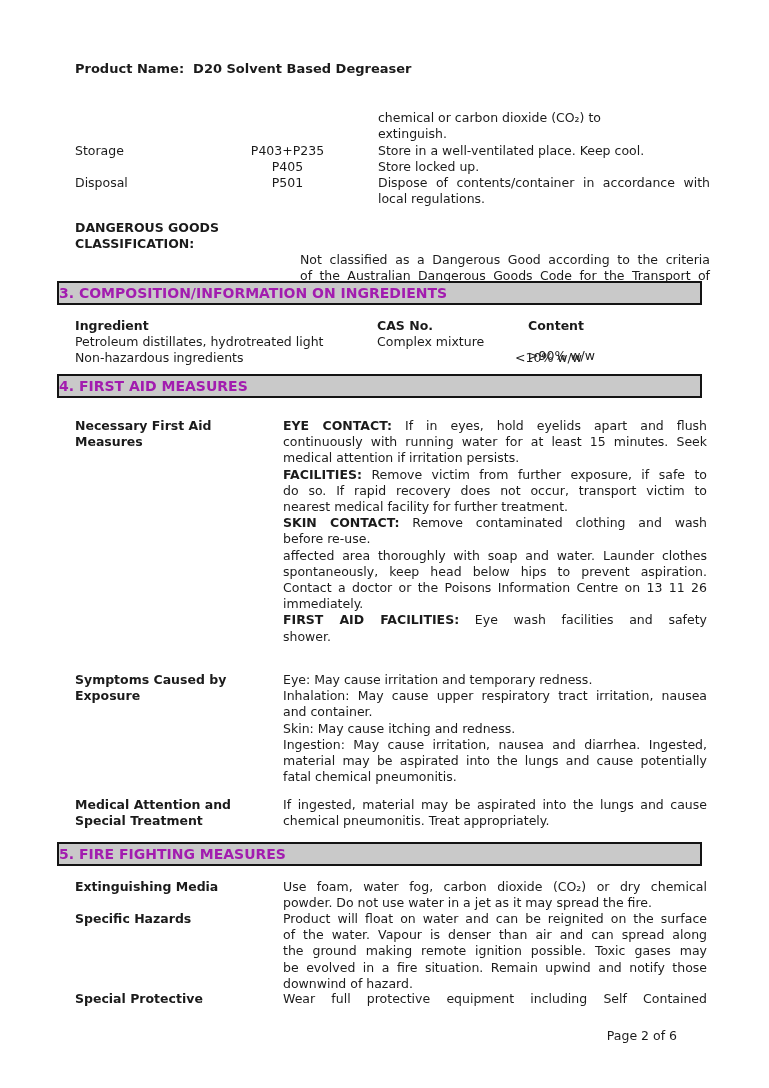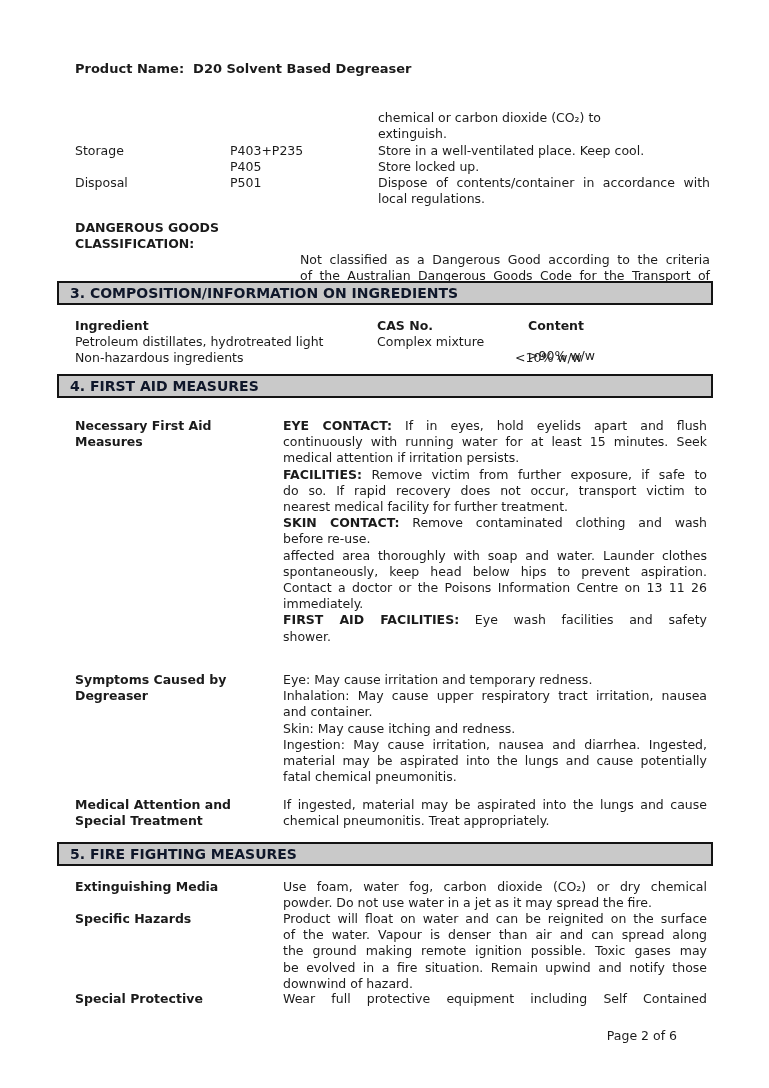--- a/index.html
+++ b/index.html
@@ -13,30 +13,30 @@
     color: #1b1b1b;
     overflow: hidden;
   }
   .abs { position: absolute; }
   b { font-weight: bold; }
   .ln { line-height: 16.2px; min-height: 16.2px; }
   .jst { text-align: justify; text-align-last: justify; }
   .product-line { position: absolute; top: 61px; left: 75px; font-size: 13px; font-weight: bold; white-space: nowrap; }
   .product-line .pn { margin-left: 9px; }
   .prec-label { position: absolute; left: 75px; width: 150px; }
-  .prec-code  { position: absolute; left: 230px; width: 137px; text-align: left; }
+  .prec-code  { position: absolute; left: 219px; width: 137px; text-align: center; }
   .prec-desc  { position: absolute; left: 378px; width: 332px; }
   .side-label { position: absolute; left: 75px; width: 200px; font-weight: bold; }
   .body-col   { position: absolute; left: 283px; width: 424px; }
   .dg-col     { position: absolute; left: 300px; width: 410px; margin-top: 32px; }
   .sec-bar {
     position: absolute; left: 57px; width: 641px; height: 20px;
     background: #c9c9c9; border: 2px solid #141414;
     font-weight: bold; font-size: 14px; line-height: 20px;
-    padding-left: 11px; white-space: nowrap; color: #0f172a;
+    padding-left: 0; white-space: nowrap; color: #a21caf;
   }
   .cell { position: absolute; white-space: nowrap; }
   .cell.hdr { font-weight: bold; }
   .footer { position: absolute; top: 1028px; right: 92px; white-space: nowrap; }
 </style>
 </head>
 <body>
 
 <div class="page">
 
@@ -120,21 +120,21 @@
         <div class="ln jst">Contact a doctor or the Poisons Information Centre on 13 11 26</div>
         <div class="ln">immediately.</div>
         <div class="ln jst"><b>FIRST AID FACILITIES:</b> Eye wash facilities and safety</div>
         <div class="ln">shower.</div>
       </div>
   </div>
 
   <div class="abs" style="top:672px; left:0; width:769px;">
     <div class="side-label">
         <div class="ln">Symptoms Caused by</div>
-        <div class="ln">Degreaser</div>
+        <div class="ln">Exposure</div>
       </div>
     <div class="body-col">
         <div class="ln">Eye: May cause irritation and temporary redness.</div>
         <div class="ln jst">Inhalation: May cause upper respiratory tract irritation, nausea</div>
         <div class="ln">and container.</div>
         <div class="ln">Skin: May cause itching and redness.</div>
         <div class="ln jst">Ingestion: May cause irritation, nausea and diarrhea. Ingested,</div>
         <div class="ln jst">material may be aspirated into the lungs and cause potentially</div>
         <div class="ln">fatal chemical pneumonitis.</div>
       </div>

